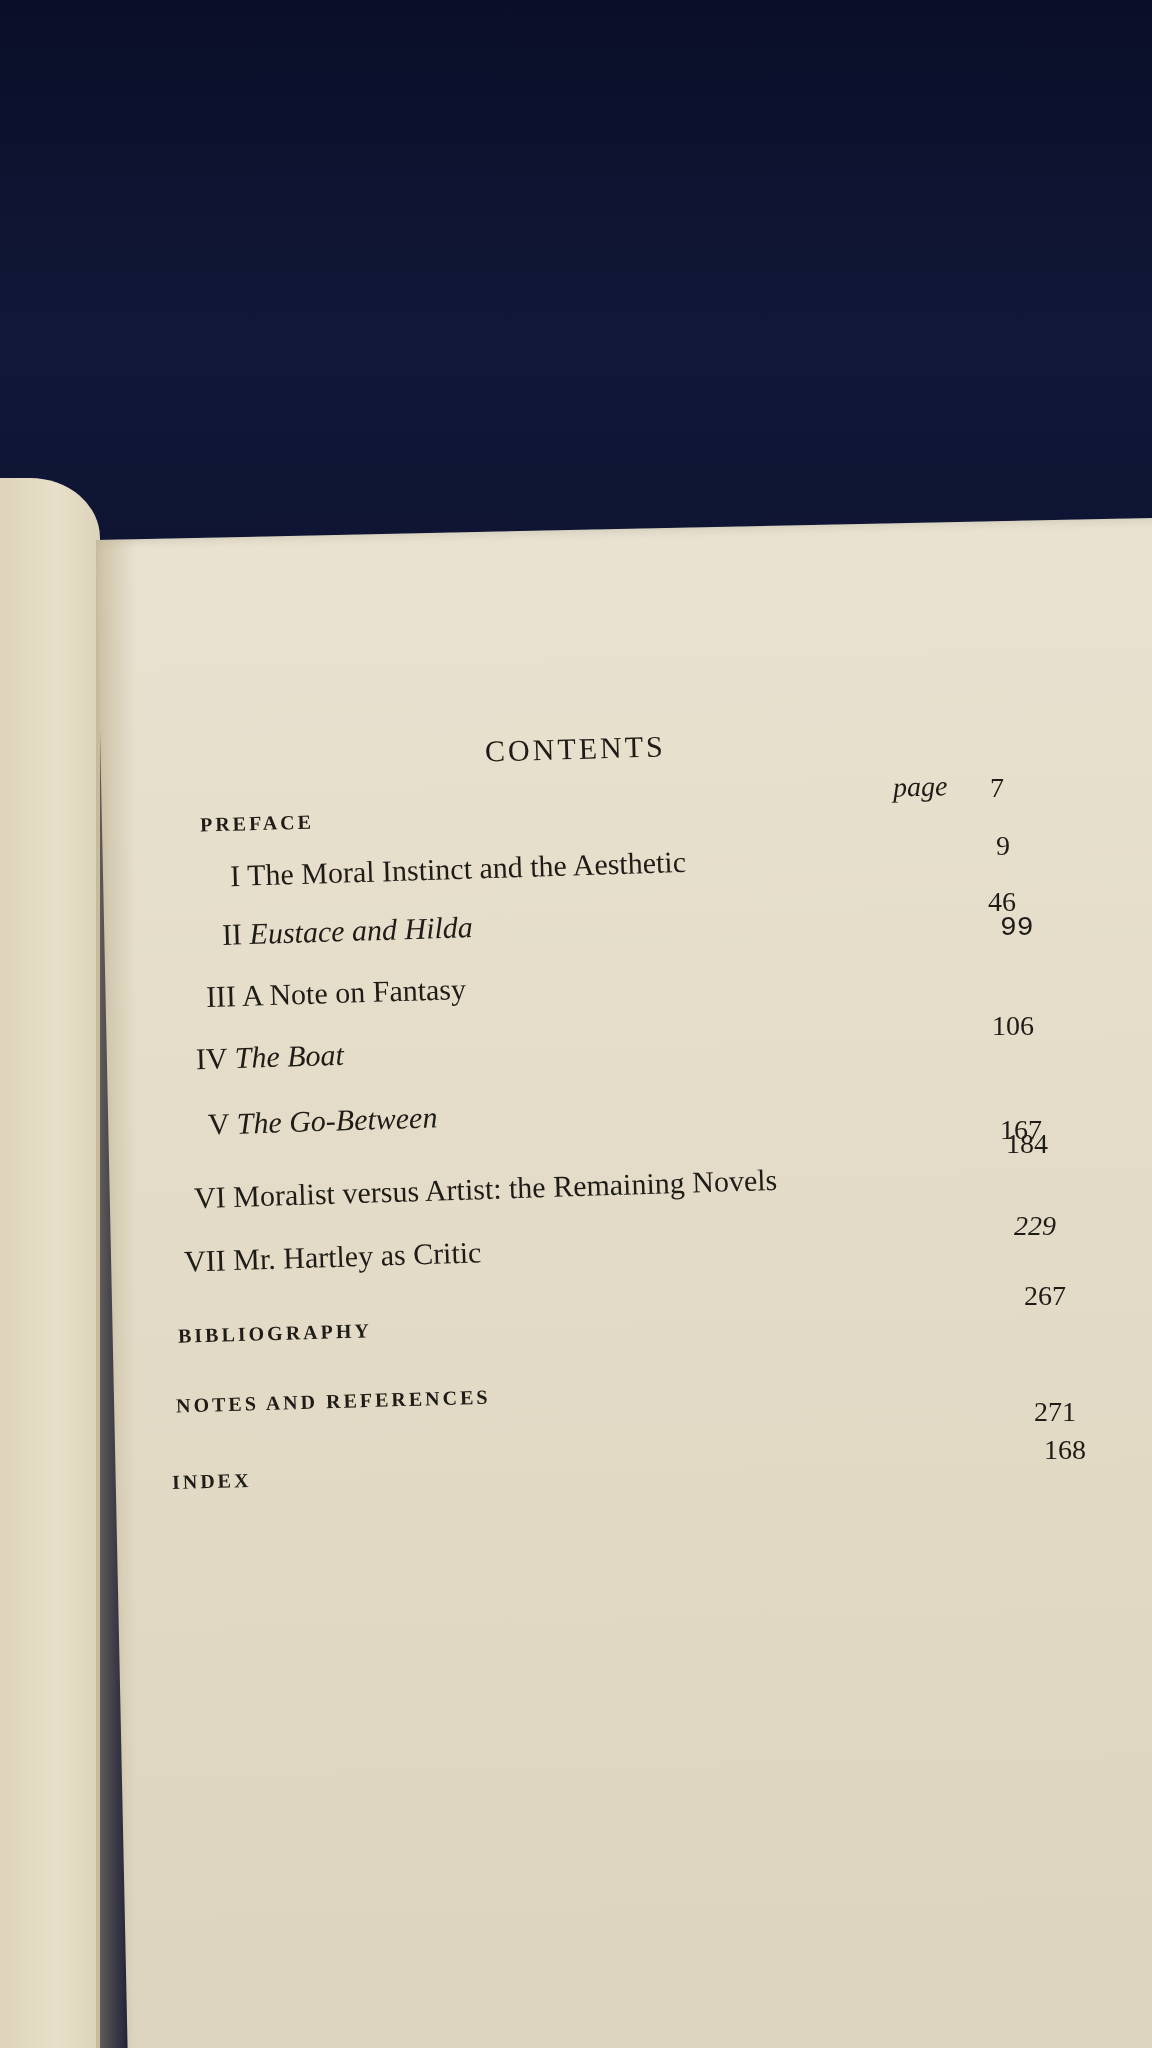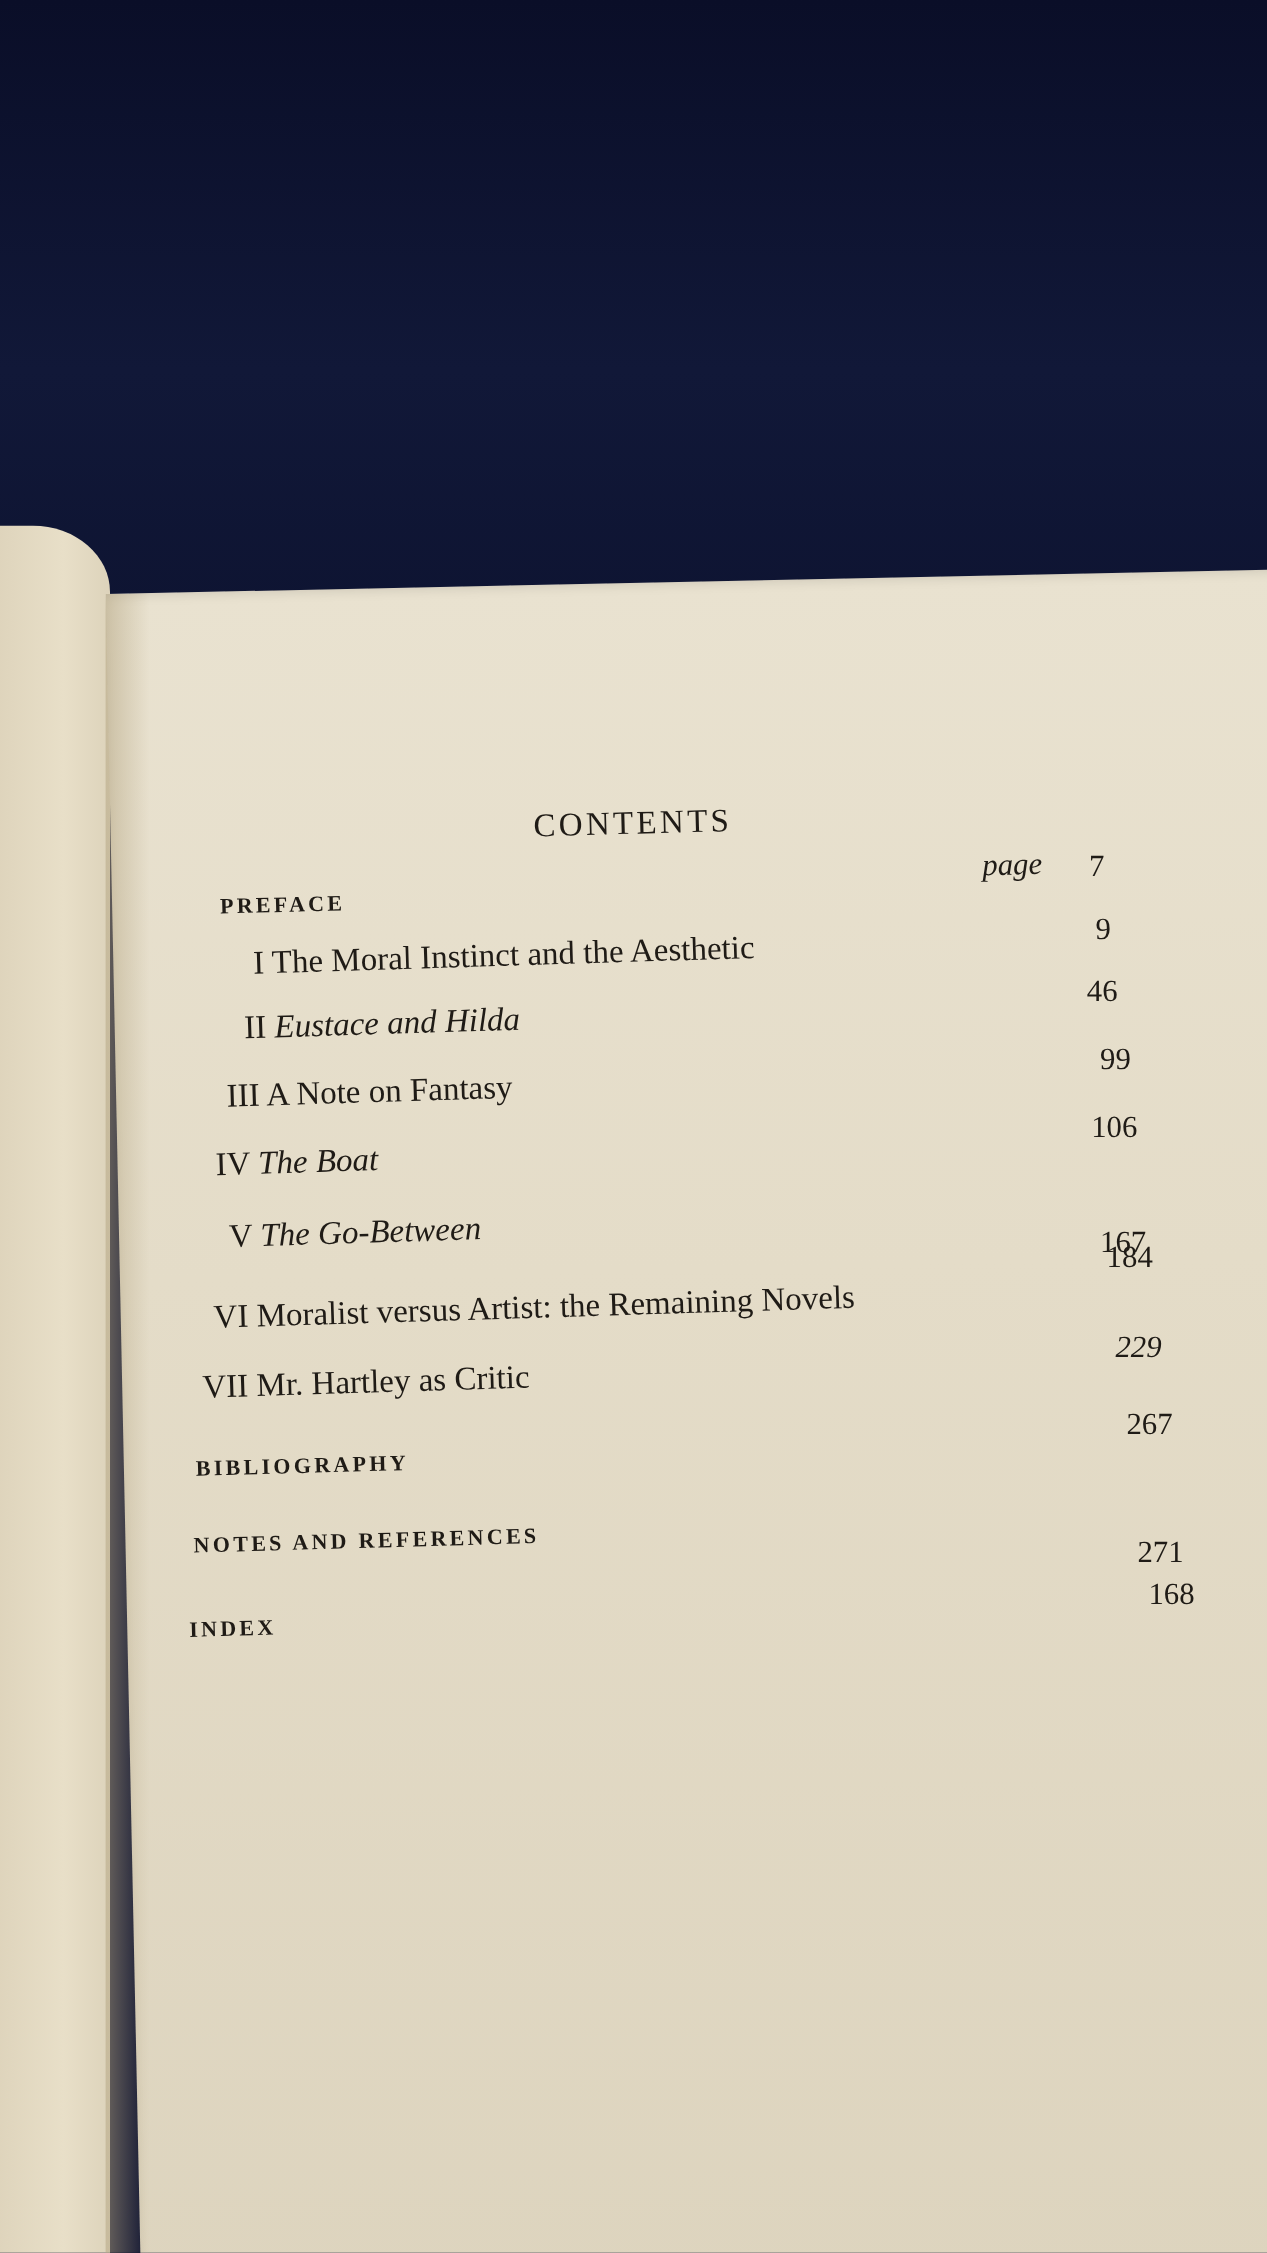--- a/index.html
+++ b/index.html
@@ -72,21 +72,21 @@
   <div class="row chap" style="left:222px; top:914px; transform:rotate(-1.8deg);">
     <span>II</span>
     <span class="it">Eustace and Hilda</span>
   </div>
   <div class="num" style="left:988px; top:886px;">46</div>
 
   <div class="row chap" style="left:206px; top:976px; transform:rotate(-1.8deg);">
     <span>III</span>
     <span>A Note on Fantasy</span>
   </div>
-  <div class="num" style="left:1000px; top:948px;">99</div>
+  <div class="num" style="left:1000px; top:912px;font-family:Liberation Mono, monospace;">99</div>
 
   <div class="row chap" style="left:196px; top:1040px; transform:rotate(-1.8deg);">
     <span>IV</span>
     <span class="it">The Boat</span>
   </div>
   <div class="num" style="left:992px; top:1010px;">106</div>
 
   <div class="row chap" style="left:208px; top:1104px; transform:rotate(-1.8deg);">
     <span>V</span>
     <span class="it">The Go-Between</span>

